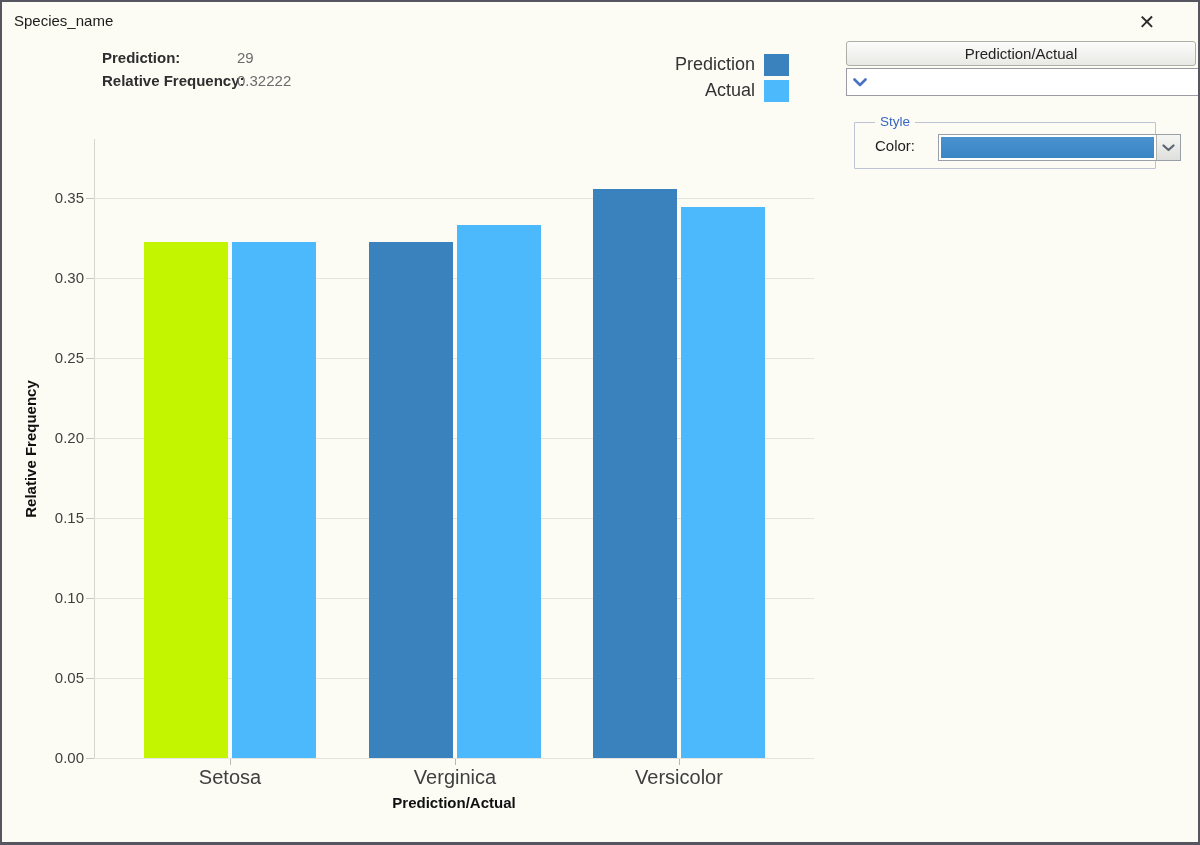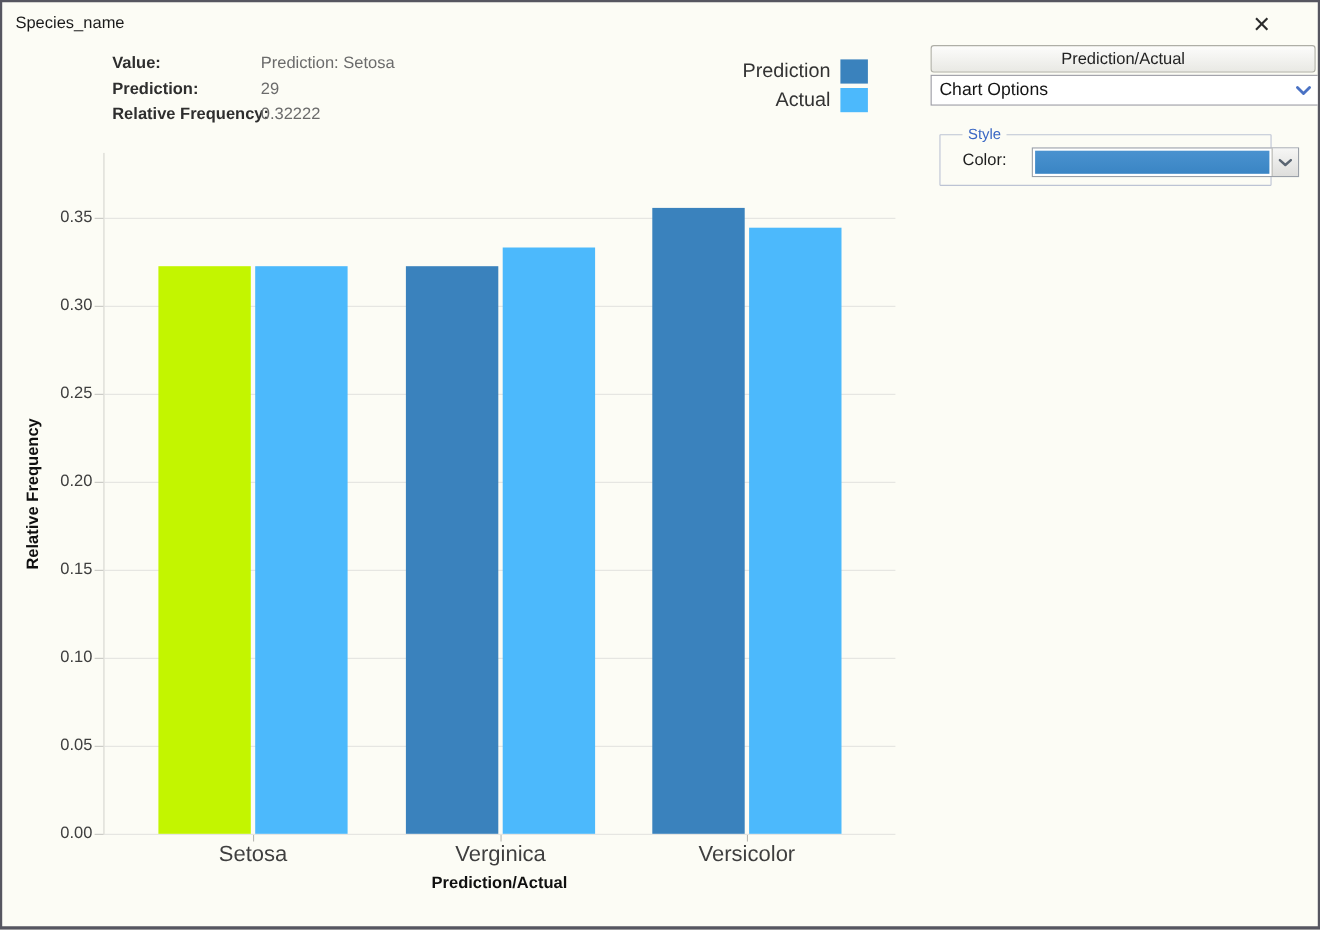--- a/index.html
+++ b/index.html
@@ -74,24 +74,20 @@
 
 <div class="window">
 
   <div class="title">Species_name</div>
   <div class="close-btn">
     <span>✕</span>
   </div>
 
   <div class="infobox">
     <div class="info-row">
-      <span class="info-label">Value:</span>
-      <span class="info-value">Prediction: Setosa</span>
-    </div>
-    <div class="info-row">
       <span class="info-label">Prediction:</span>
       <span class="info-value">29</span>
     </div>
     <div class="info-row">
       <span class="info-label">Relative Frequency:</span>
       <span class="info-value">0.32222</span>
     </div>
   </div>
 
   <div class="legend">
@@ -103,21 +99,20 @@
       <span class="legend-label">Actual</span>
       <span class="legend-swatch" style="background: rgb(76, 185, 252);"></span>
     </div>
   </div>
 
   <div class="panel-header-btn">
     <span>Prediction/Actual</span>
   </div>
 
   <div class="combo">
-    <span class="combo-text">Chart Options</span>
     <span class="combo-arrow">
       <svg width="14" height="9" viewBox="0 0 14 9">
           <path d="M1.5 1.5 L7 7 L12.5 1.5" fill="none" stroke="#4a72c4" stroke-width="2.6" stroke-linecap="round" stroke-linejoin="round"></path>
         </svg>
     </span>
   </div>
 
   <div class="groupbox">
     <span class="groupbox-title">Style</span>
     <span class="color-label">Color:</span>

